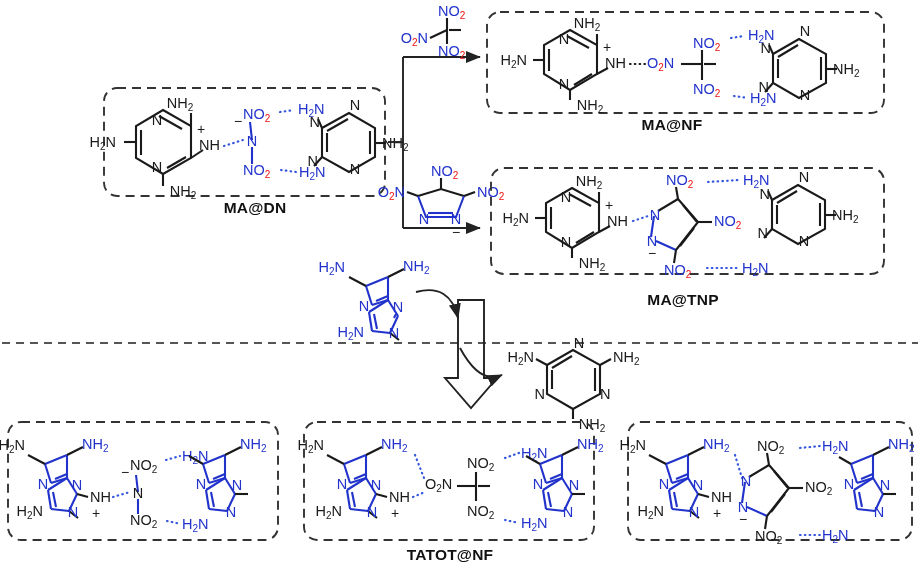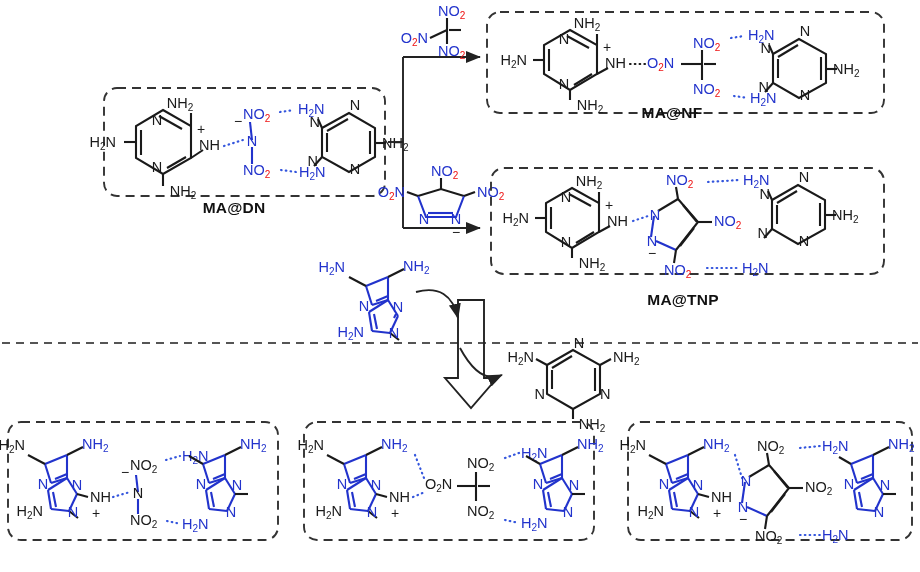--- a/index.html
+++ b/index.html
@@ -475,17 +475,18 @@
       <path class="bk" d="M873,455 L889,447"></path>
       <path class="bk" d="M883,494 L896,494"></path>
       <text class="N" x="888" y="449" text-anchor="start">NH<tspan class="sub" dy="3">2</tspan></text>
       <text class="N" x="849" y="489" text-anchor="middle">N</text>
       <text class="N" x="885" y="490" text-anchor="middle">N</text>
       <text class="N" x="879" y="517" text-anchor="middle">N</text>
     </g>
   </g>
 </svg>
 
-<div class="cap" style="left:174px;top:199px;width:120px;">MA@DN</div>
-<div class="cap" style="left:612px;top:104px;width:120px;">MA@NF</div>
+<div class="cap" style="left:195px;top:199px;width:120px;">MA@DN</div>
+<div class="cap" style="left:612px;top:116px;width:120px;">MA@NF</div>
 <div class="cap" style="left:613px;top:291px;width:140px;">MA@TNP</div>
+<div class="cap" style="left:380px;top:546px;width:140px;">TATOT@NF</div>
 
 </div>
 
 </body></html>

